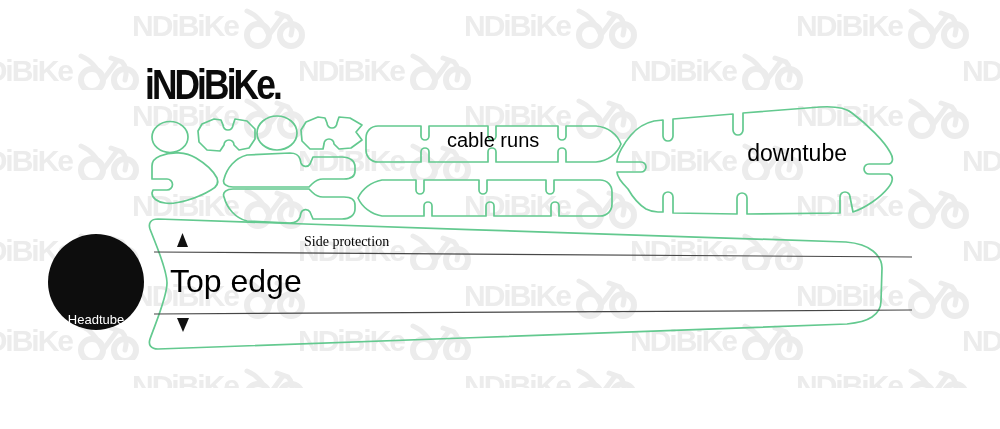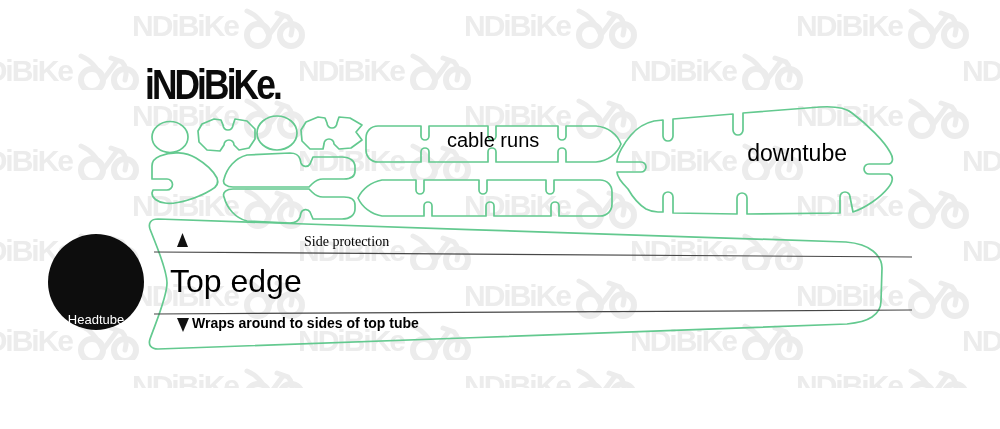--- a/index.html
+++ b/index.html
@@ -84,17 +84,16 @@
   <div class="lbl cable-runs">cable runs</div>
 
   <div class="lbl downtube">
     <span>downtube</span>
   </div>
 
   <div class="lbl side-protection">Side protection</div>
 
   <div class="lbl top-edge">Top edge</div>
 
-  <div class="lbl wraps">Wraps around to sides of top tube</div>
 
   <div class="lbl headtube">Headtube</div>
 
 </div>
 
 </body></html>

